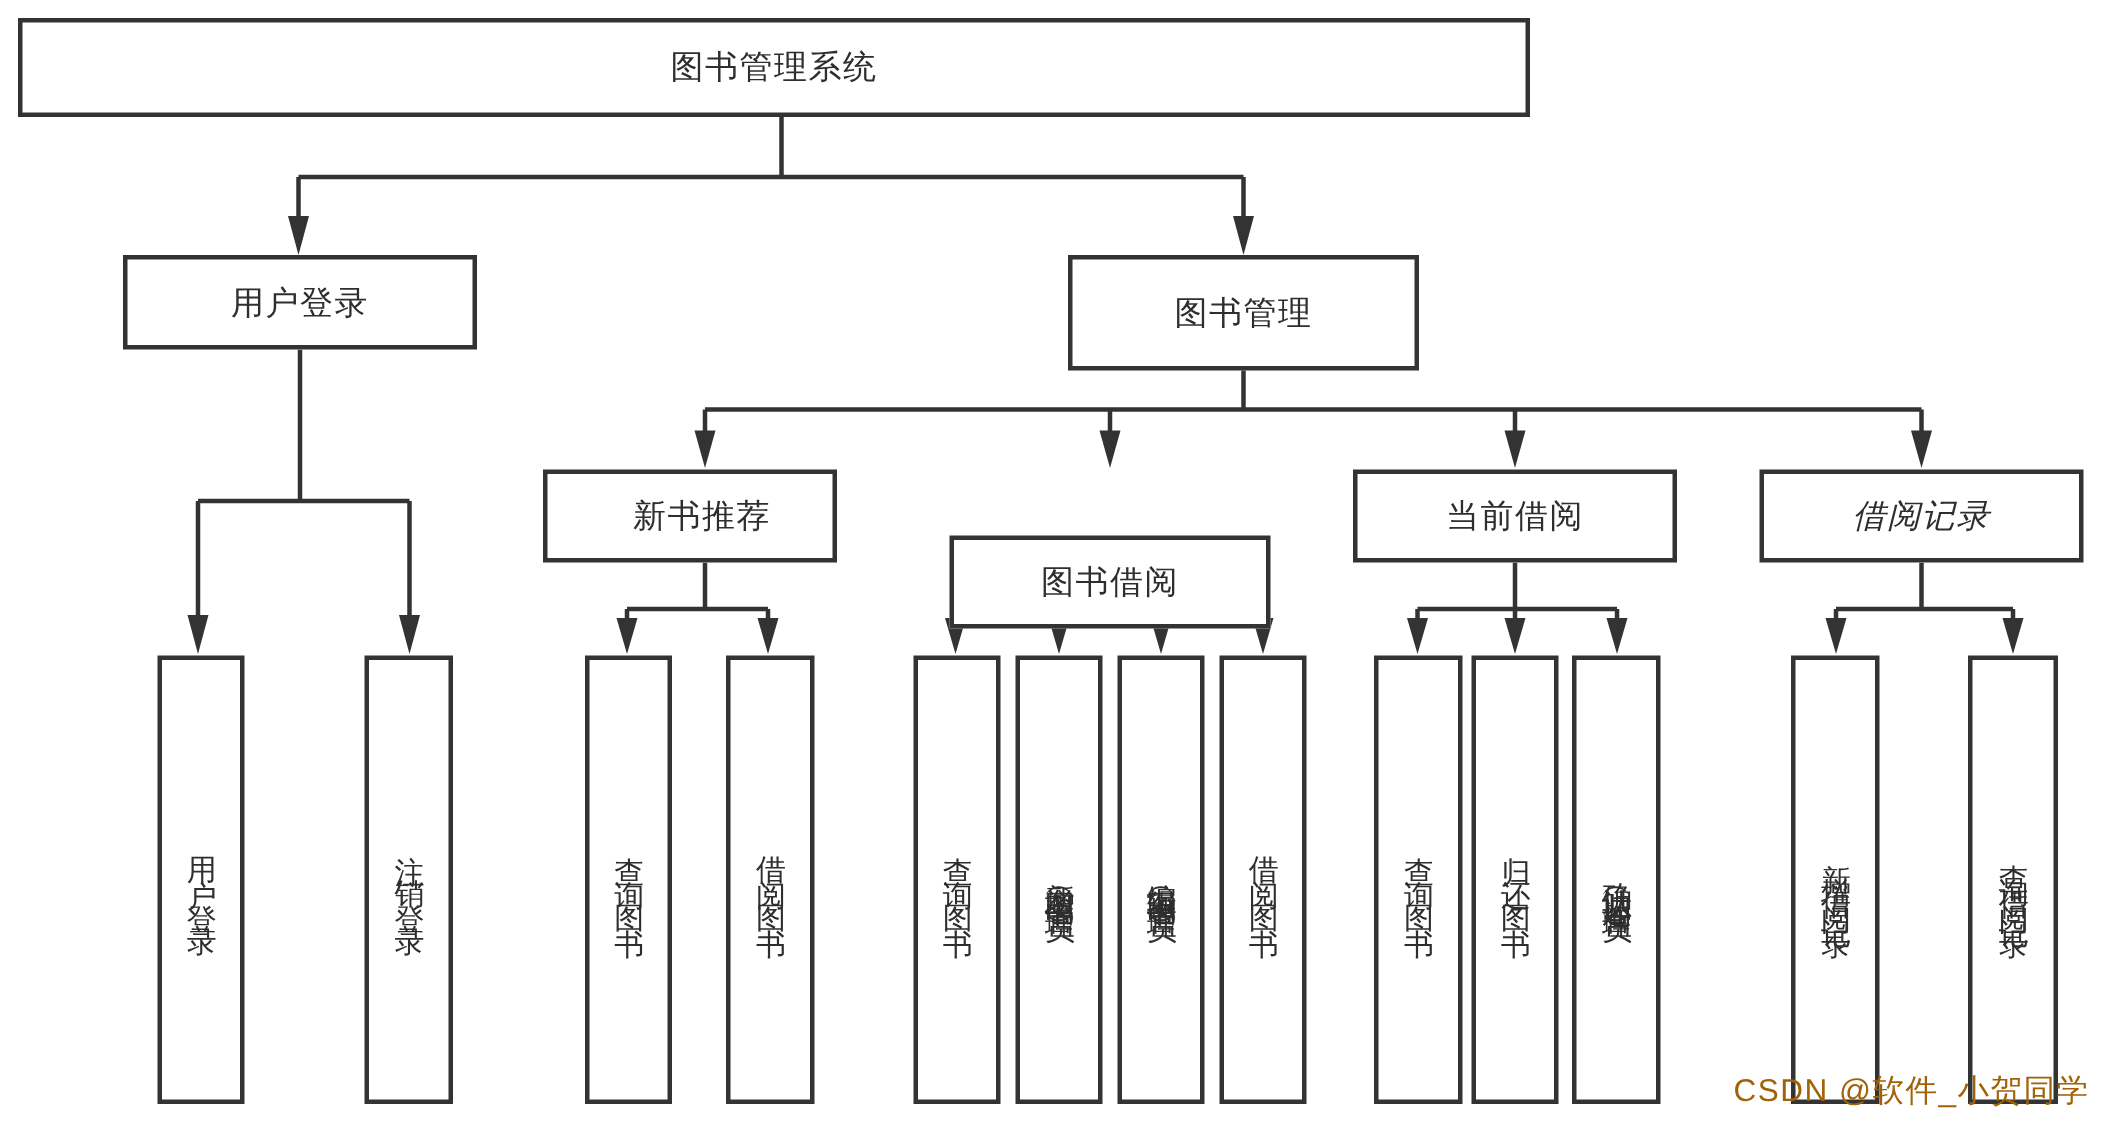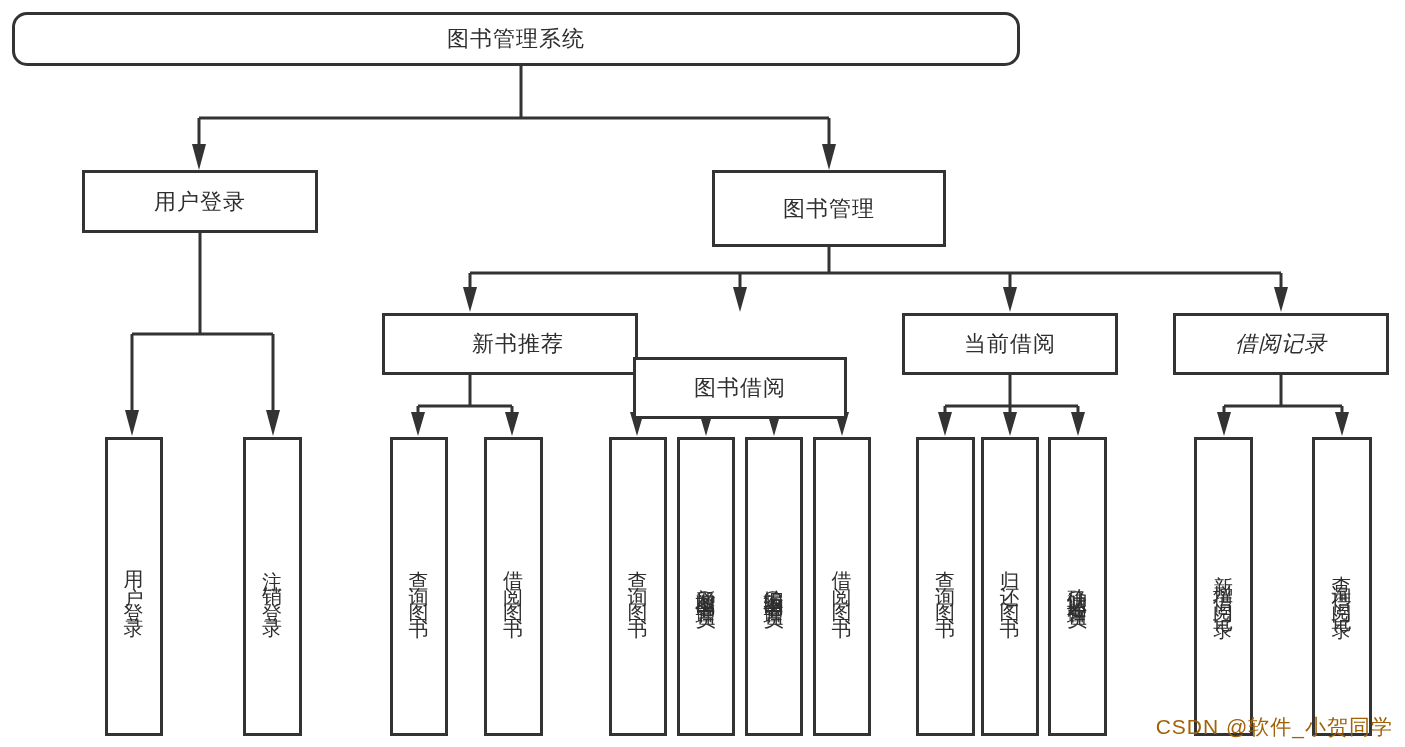--- a/index.html
+++ b/index.html
@@ -115,32 +115,32 @@
 
       <polygon points="938,412 952,412 945,436"></polygon>
       <polygon points="1003,412 1017,412 1010,436"></polygon>
       <polygon points="1071,412 1085,412 1078,436"></polygon>
 
       <polygon points="1217,412 1231,412 1224,436"></polygon>
       <polygon points="1335,412 1349,412 1342,436"></polygon>
     </g>
   </svg>
 
-  <div class="node" style="left:12px;top:12px;width:1008px;height:54px;border-radius:15px;">
+  <div class="node" style="left:12px;top:12px;width:1008px;height:66px;">
     <span>图书管理系统</span>
   </div>
 
   <div class="node" style="left:82px;top:170px;width:236px;height:63px;">
     <span>用户登录</span>
   </div>
   <div class="node" style="left:712px;top:170px;width:234px;height:77px;">
     <span>图书管理</span>
   </div>
 
-  <div class="node" style="left:382px;top:313px;width:256px;height:62px;padding-left:16px;">
+  <div class="node" style="left:362px;top:313px;width:196px;height:62px;padding-left:16px;">
     <span>新书推荐</span>
   </div>
   <div class="node" style="left:633px;top:313px;width:214px;height:62px;margin-top:44px;">
     <span>图书借阅</span>
   </div>
   <div class="node" style="left:902px;top:313px;width:216px;height:62px;">
     <span>当前借阅</span>
   </div>
   <div class="node" style="left:1173px;top:313px;width:216px;height:62px;font-style:italic;">
     <span>借阅记录</span>

